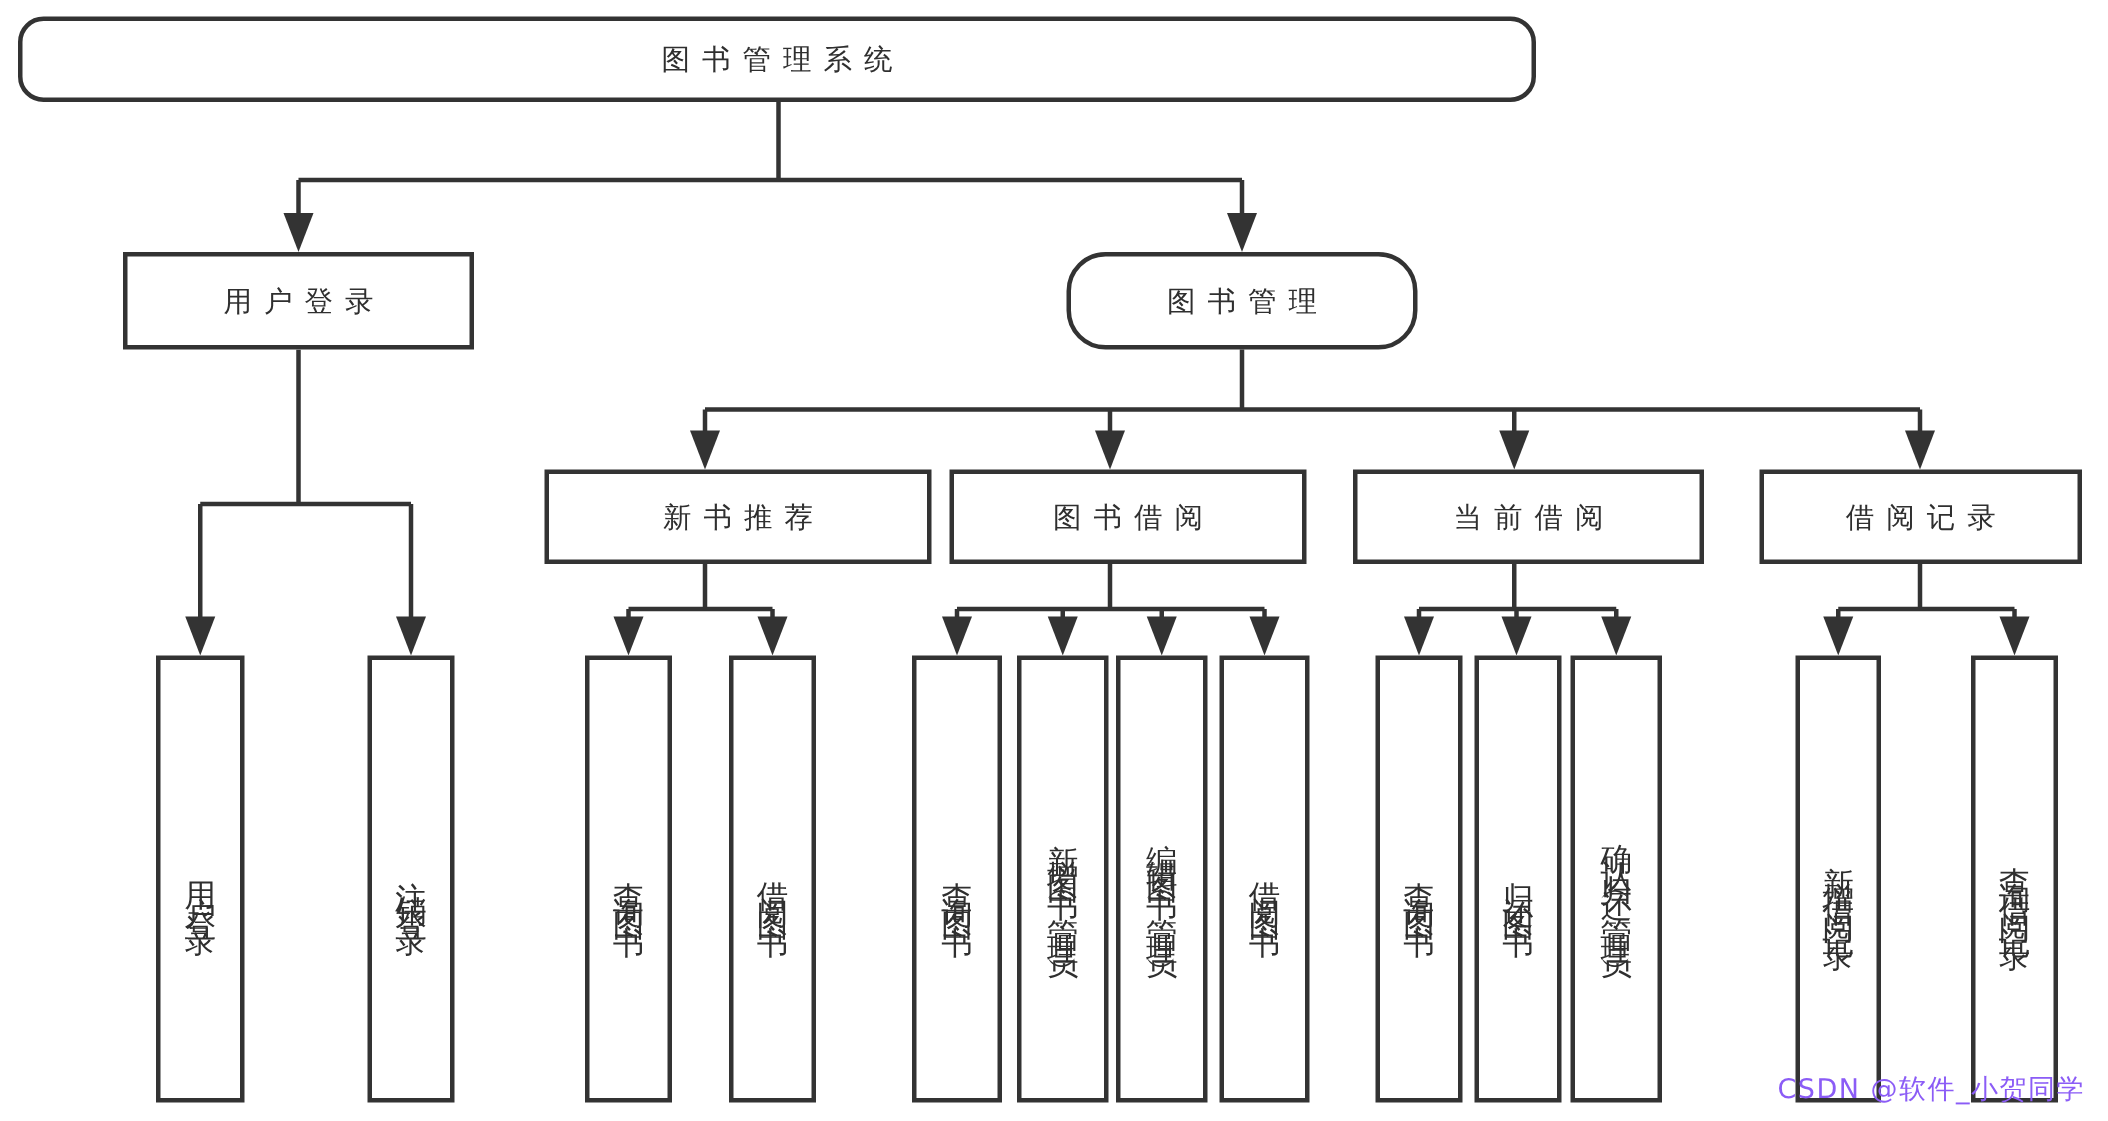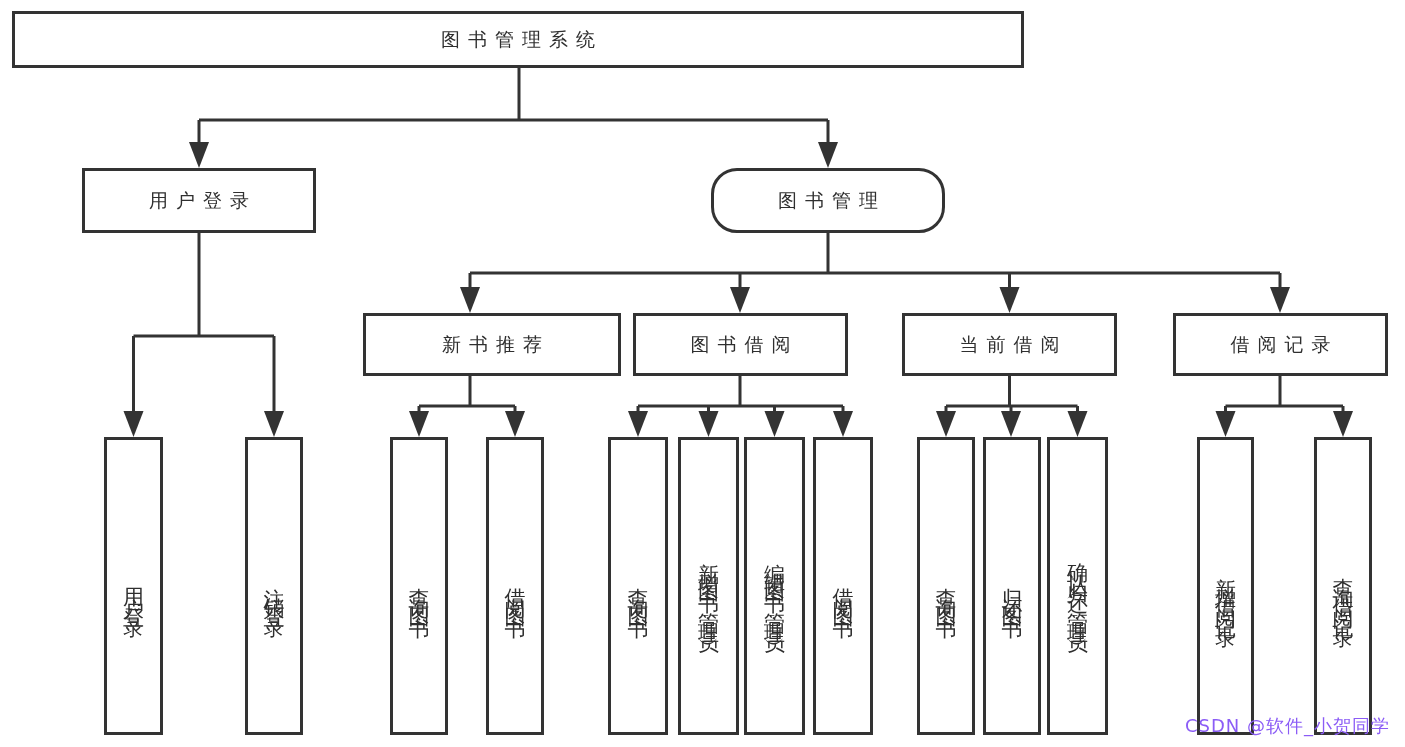--- a/index.html
+++ b/index.html
@@ -106,28 +106,28 @@
       <polygon points="764.5,411 784.5,411 774.5,437"></polygon>
       <polygon points="833,411 853,411 843,437"></polygon>
       <polygon points="936,411 956,411 946,437"></polygon>
       <polygon points="1001,411 1021,411 1011,437"></polygon>
       <polygon points="1067.5,411 1087.5,411 1077.5,437"></polygon>
       <polygon points="1215.5,411 1235.5,411 1225.5,437"></polygon>
       <polygon points="1333,411 1353,411 1343,437"></polygon>
     </g>
   </svg>
 
-  <div class="node h-node" style="left:12px; top:11px; width:1012px; height:57px;">图书管理系统</div>
+  <div class="node h-node" style="left:12px; top:11px; width:1012px; height:57px;border-radius:17px;">图书管理系统</div>
 
   <div class="node h-node" style="left:82px; top:168px; width:234px; height:65px;">用户登录</div>
   <div class="node h-node" style="left:711px; top:168px; width:234px; height:65px;border-radius:26px;">图书管理</div>
 
   <div class="node h-node" style="left:363px; top:313px; width:258px; height:63px;">新书推荐</div>
-  <div class="node h-node" style="left:633px; top:313px; width:215px; height:63px;">图书借阅</div>
-  <div class="node h-node" style="left:902px; top:313px; width:215px; height:63px;">当前借阅</div>
+  <div class="node h-node" style="left:633px; top:313px; width:238px; height:63px;">图书借阅</div>
+  <div class="node h-node" style="left:902px; top:313px; width:234px; height:63px;">当前借阅</div>
   <div class="node h-node" style="left:1173px; top:313px; width:215px; height:63px;">借阅记录</div>
 
   <div class="node v-node" style="left:104px; top:437px; width:59px; height:298px;">用户登录</div>
   <div class="node v-node" style="left:245px; top:437px; width:58px; height:298px;">注销登录</div>
 
   <div class="node v-node" style="left:390px; top:437px; width:58px; height:298px;">查询图书</div>
   <div class="node v-node" style="left:486px; top:437px; width:58px; height:298px;">借阅图书</div>
 
   <div class="node v-node" style="left:608px; top:437px; width:60px; height:298px;">查询图书</div>
   <div class="node v-node" style="left:678px; top:437px; width:61px; height:298px;">新增图书（管理员）</div>

